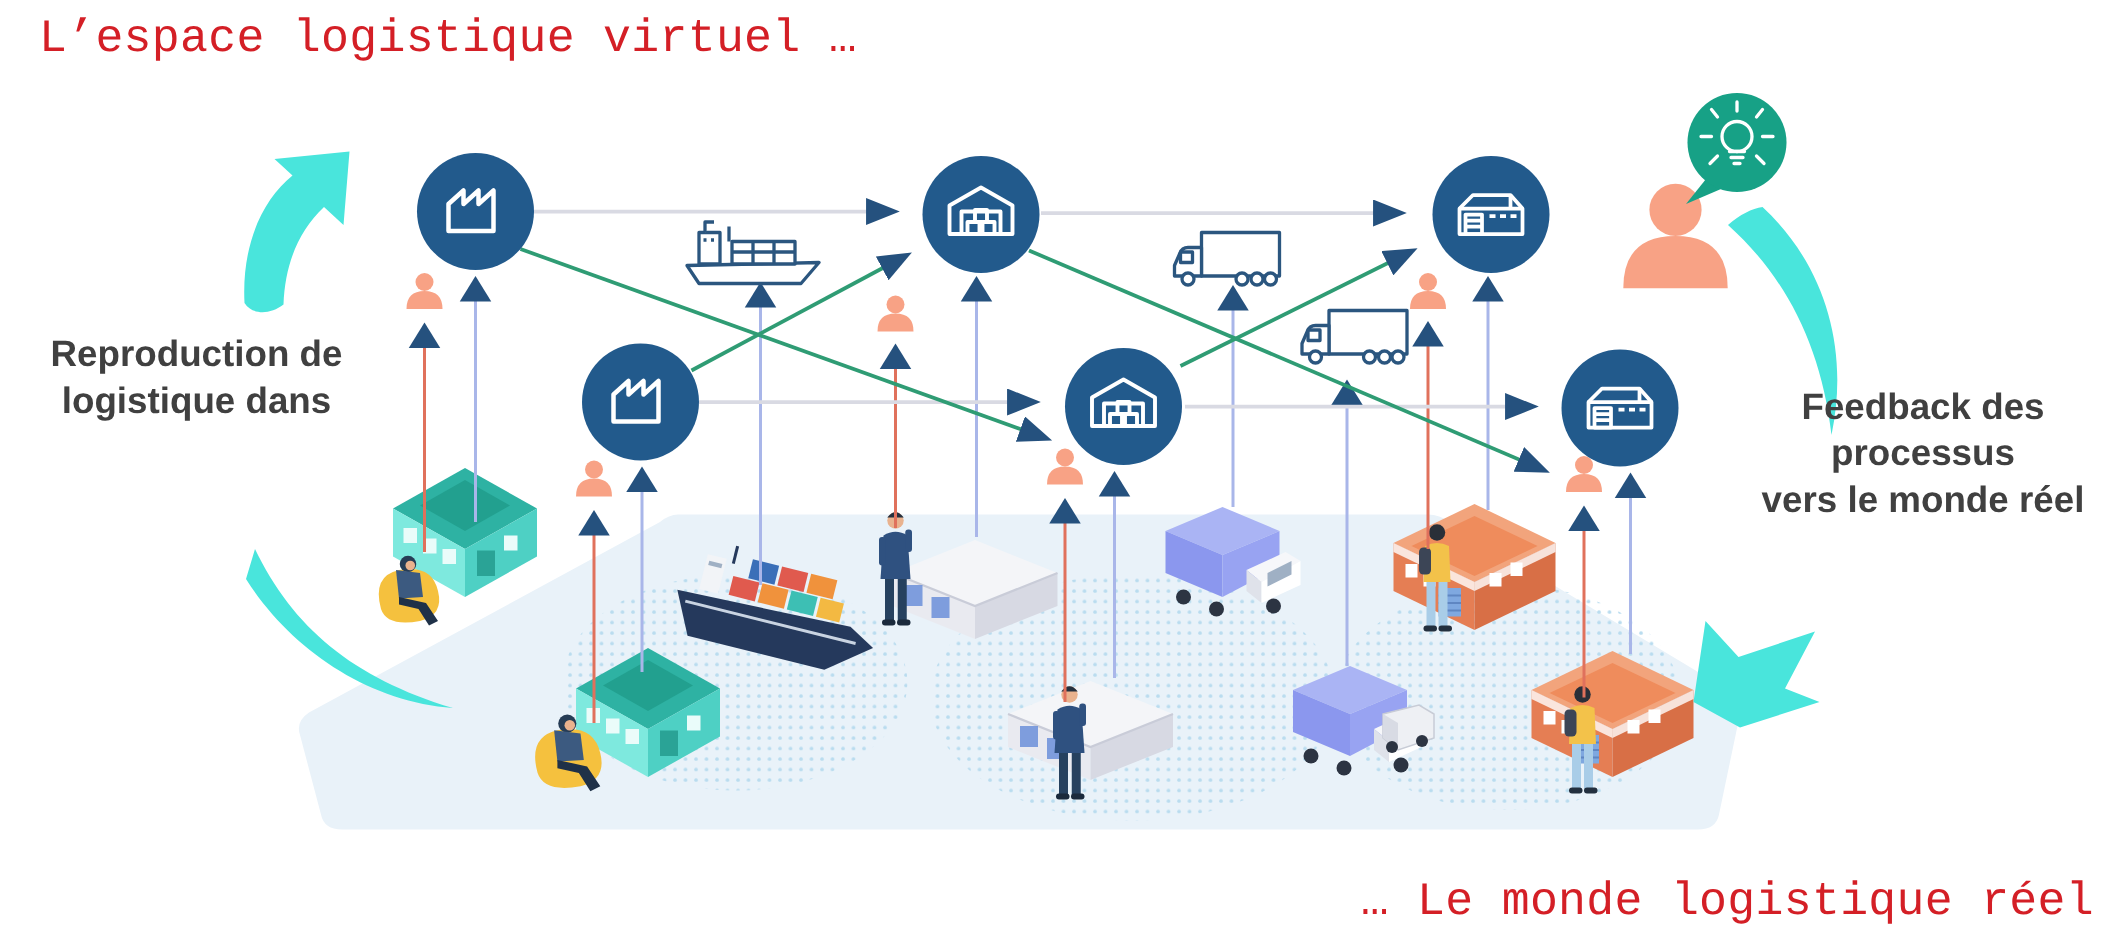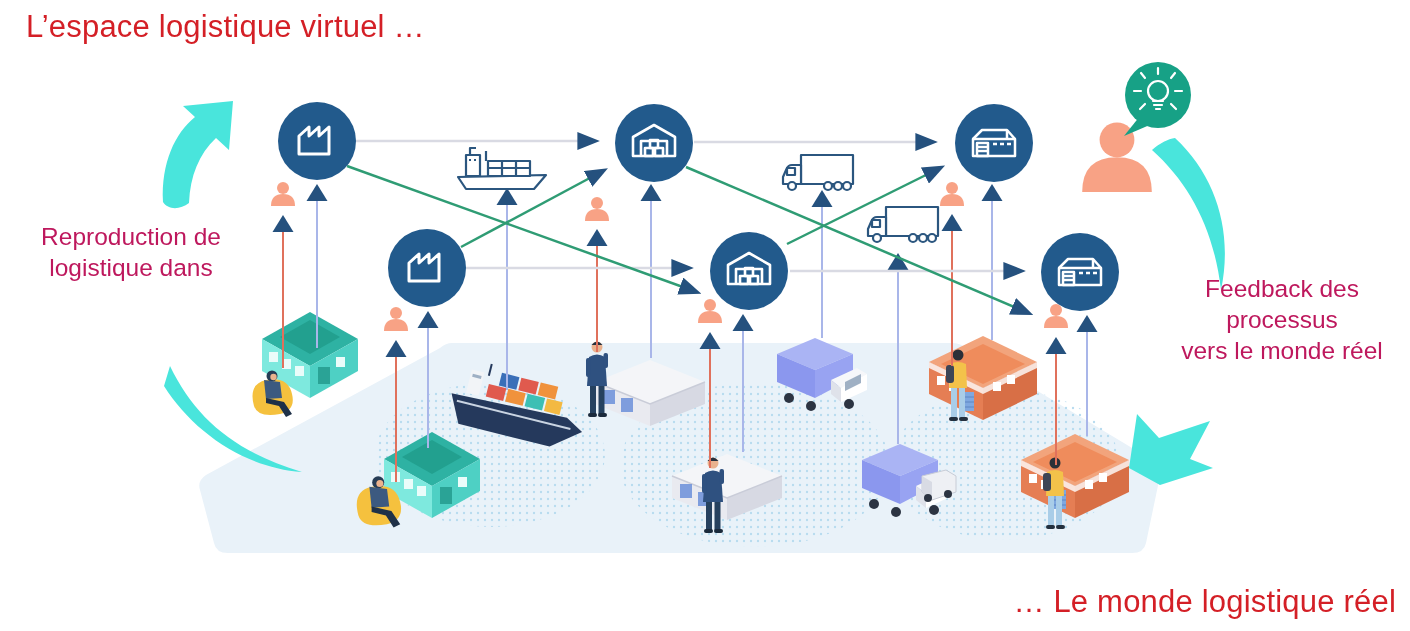--- a/index.html
+++ b/index.html
@@ -1,24 +1,24 @@
 <!DOCTYPE html>
 <html><head>
 <meta charset="utf-8">
 <style>
   html,body{margin:0;padding:0;background:#fff;}
   .canvas{position:relative;width:1410px;height:631px;background:#ffffff;overflow:hidden;
           font-family:"Liberation Sans", sans-serif;}
-  .title{position:absolute;color:#d41f26;font-size:31px;letter-spacing:.2px;white-space:nowrap;}
+  .title{position:absolute;color:#d41f26;font-size:31px;letter-spacing:.2px;white-space:nowrap;font-family:Liberation Mono, monospace;}
   .title-top{left:26px;top:9px;}
   .title-bottom{right:14px;top:584px;text-align:right;}
-  .side-text{position:absolute;color:#be185d;font-size:24.5px;line-height:31px;text-align:center;}
+  .side-text{position:absolute;color:#404040;font-size:24.5px;line-height:31px;text-align:center;font-weight:bold;}
   .side-text span{display:block;}
   .txt-left{left:6px;top:221px;width:250px;}
-  .txt-right{left:1156px;top:273px;width:252px;}
+  .txt-right{left:1156px;top:256px;width:252px;}
   svg{position:absolute;left:0;top:0;}
 </style>
 </head>
 <body>
 
 <div class="canvas">
 
 <svg width="1410" height="631" viewBox="0 0 1410 631">
   <defs>
     <marker id="ah" viewBox="0 0 10 8" refX="6.5" refY="4" markerWidth="9" markerHeight="7.2" orient="auto-start-reverse" markerUnits="strokeWidth">

